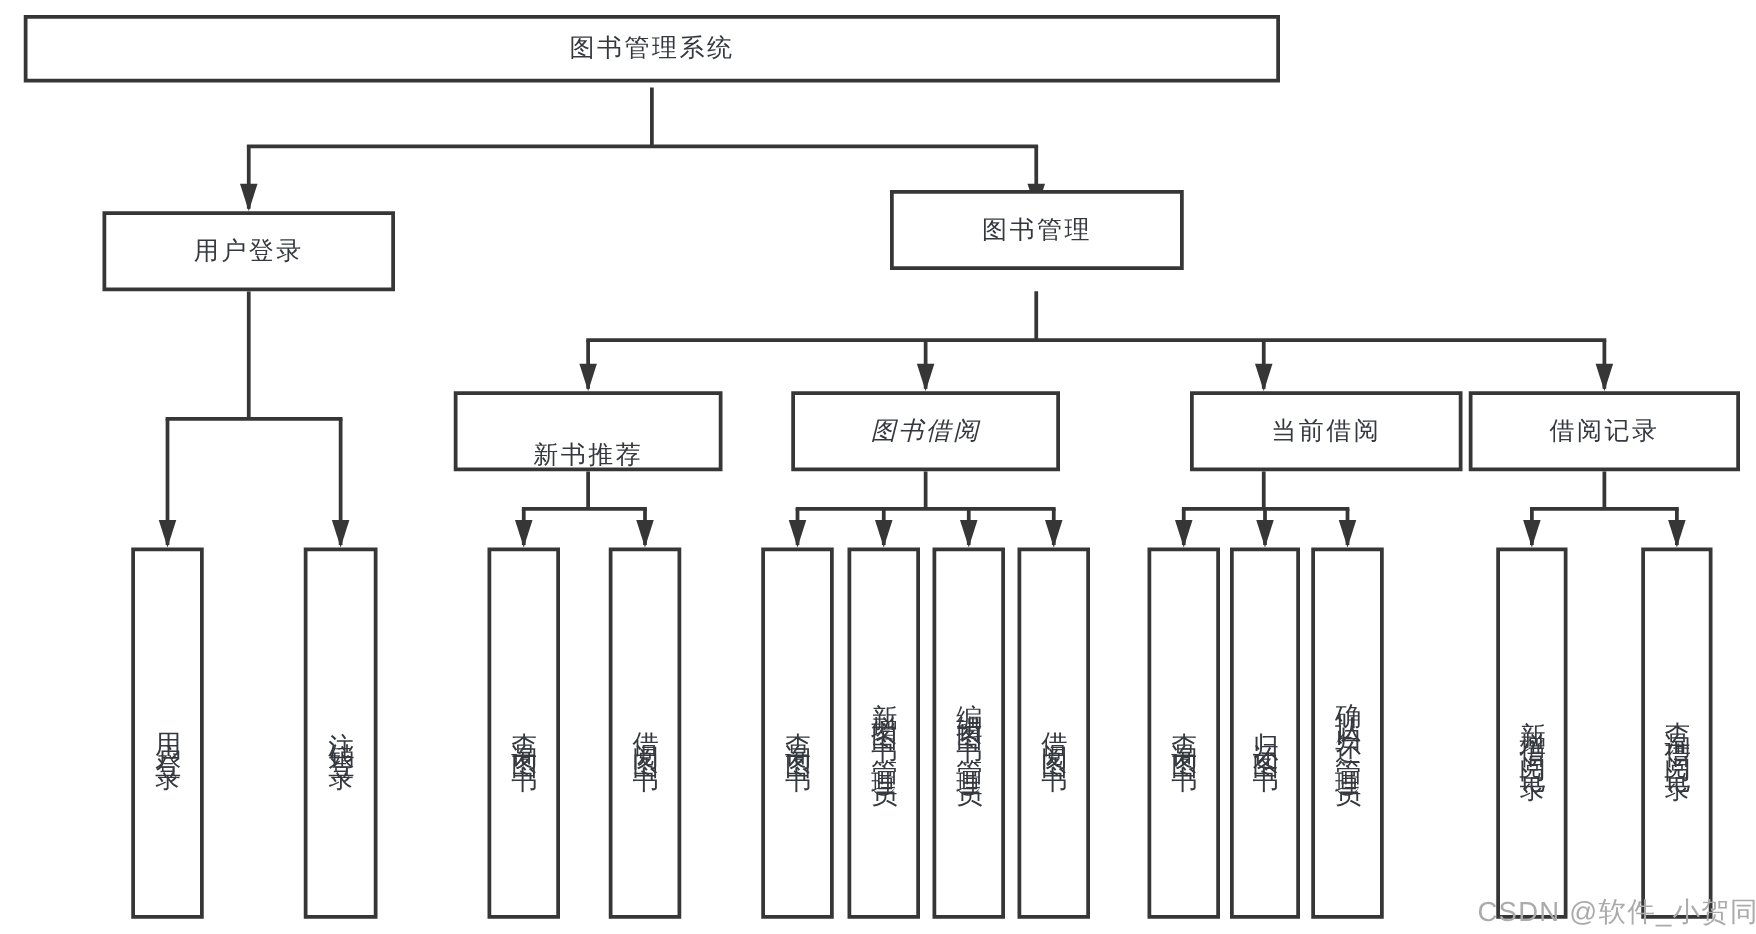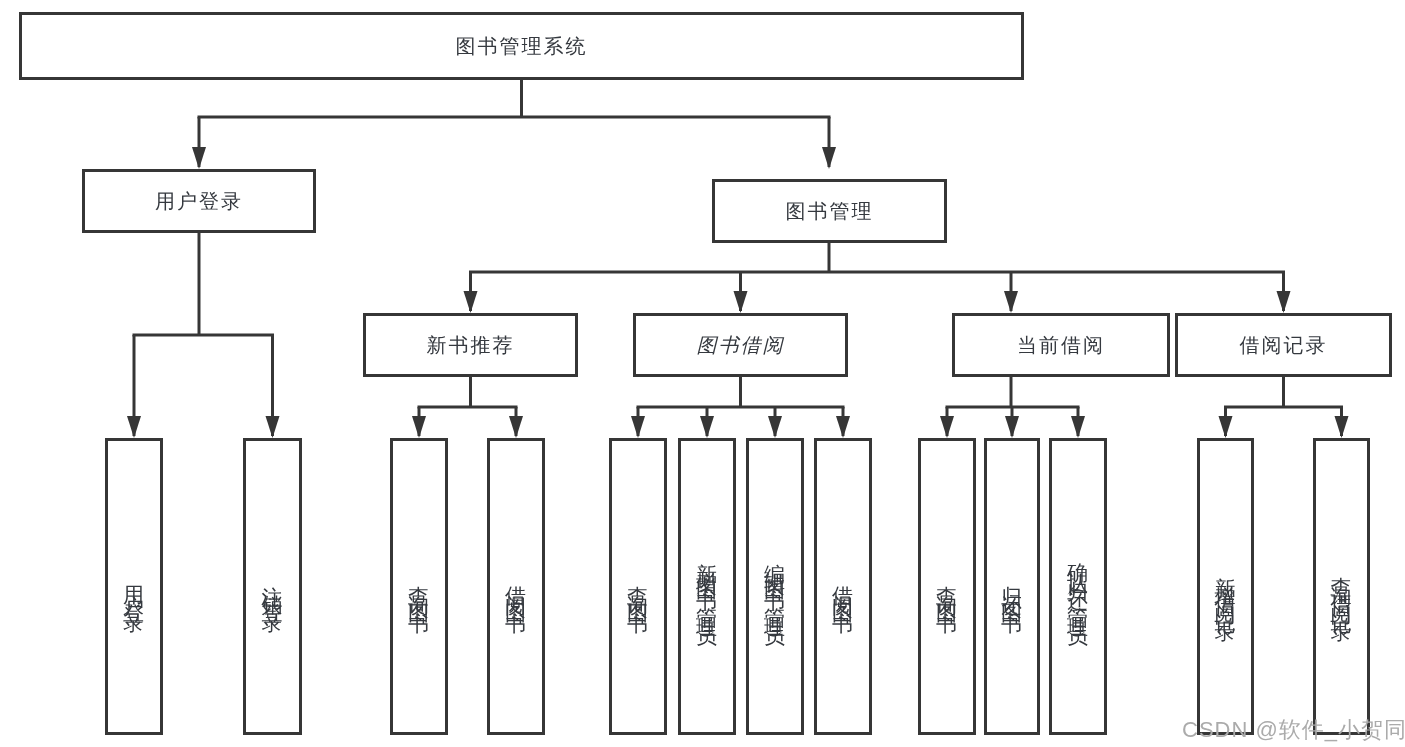--- a/index.html
+++ b/index.html
@@ -39,24 +39,24 @@
     line-height: 1;
   }
   .leaf .label {
     writing-mode: vertical-rl;
     text-orientation: mixed;
     font-size: 21px;
     letter-spacing: 9px;
     white-space: nowrap;
   }
   
-  .n-root   { left: 19px;  top: 12px;  width: 1005px; height: 68px; }
+  .n-root   { left: 19px;  top: 12px;  width: 1005px; height: 54px; }
   .n-login  { left: 82px;  top: 169px; width: 234px;  height: 64px; }
-  .n-mgmt   { left: 712px; top: 179px; width: 235px;  height: 64px; }
-  .n-newrec { left: 363px; top: 313px; width: 215px;  height: 64px; }
+  .n-mgmt   { left: 712px; top: 152px; width: 235px;  height: 64px; }
+  .n-newrec { left: 363px; top: 313px; width: 215px;  height: 64px; align-items: flex-end; }
   .n-borrow { left: 633px; top: 313px; width: 215px;  height: 64px; font-style: italic; }
   .n-curr   { left: 952px; top: 313px; width: 218px;  height: 64px; }
   .n-record { left: 1175px;top: 313px; width: 217px;  height: 64px; }
   .leaf { top: 438px; width: 58px; height: 297px; }
   .l-g0a { left: 105px; }
   .l-g0b { left: 243px; width: 59px; }
   .l-g1a { left: 390px; }
   .l-g1b { left: 487px; }
   .l-g2a { left: 609px; }
   .l-g2b { left: 678px; }

